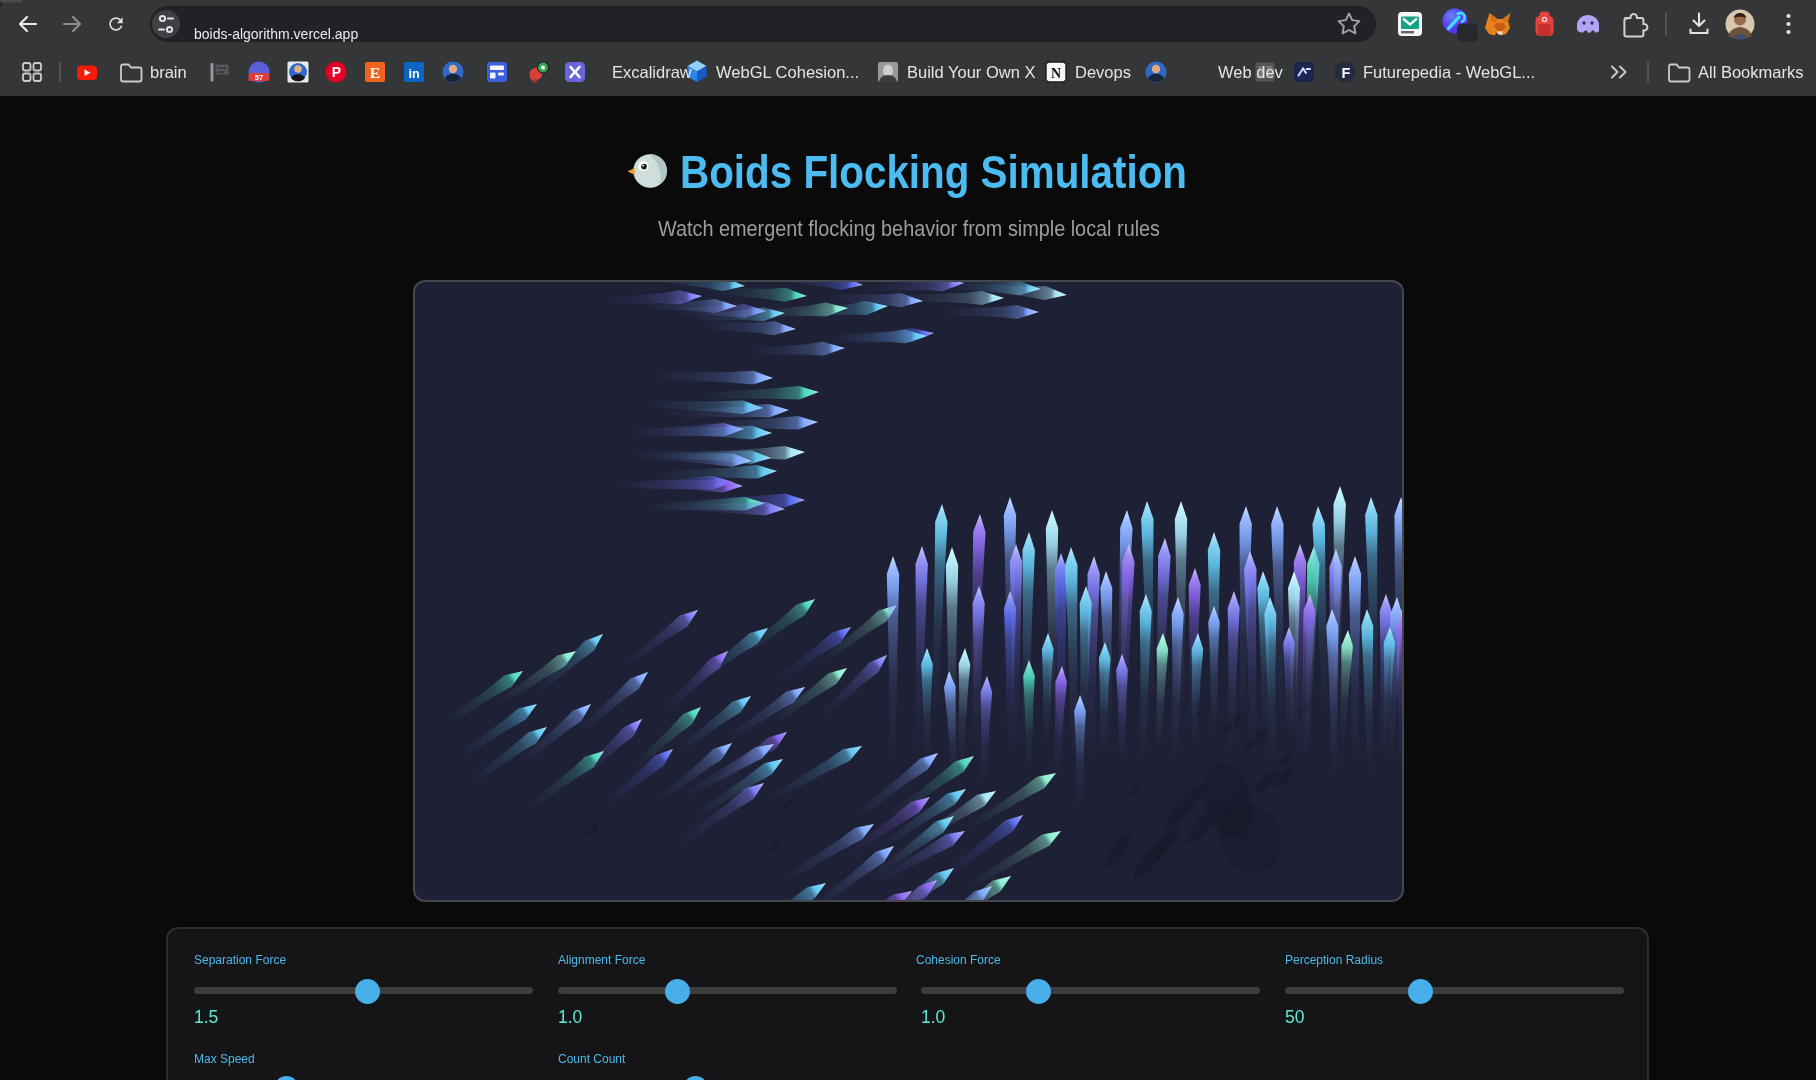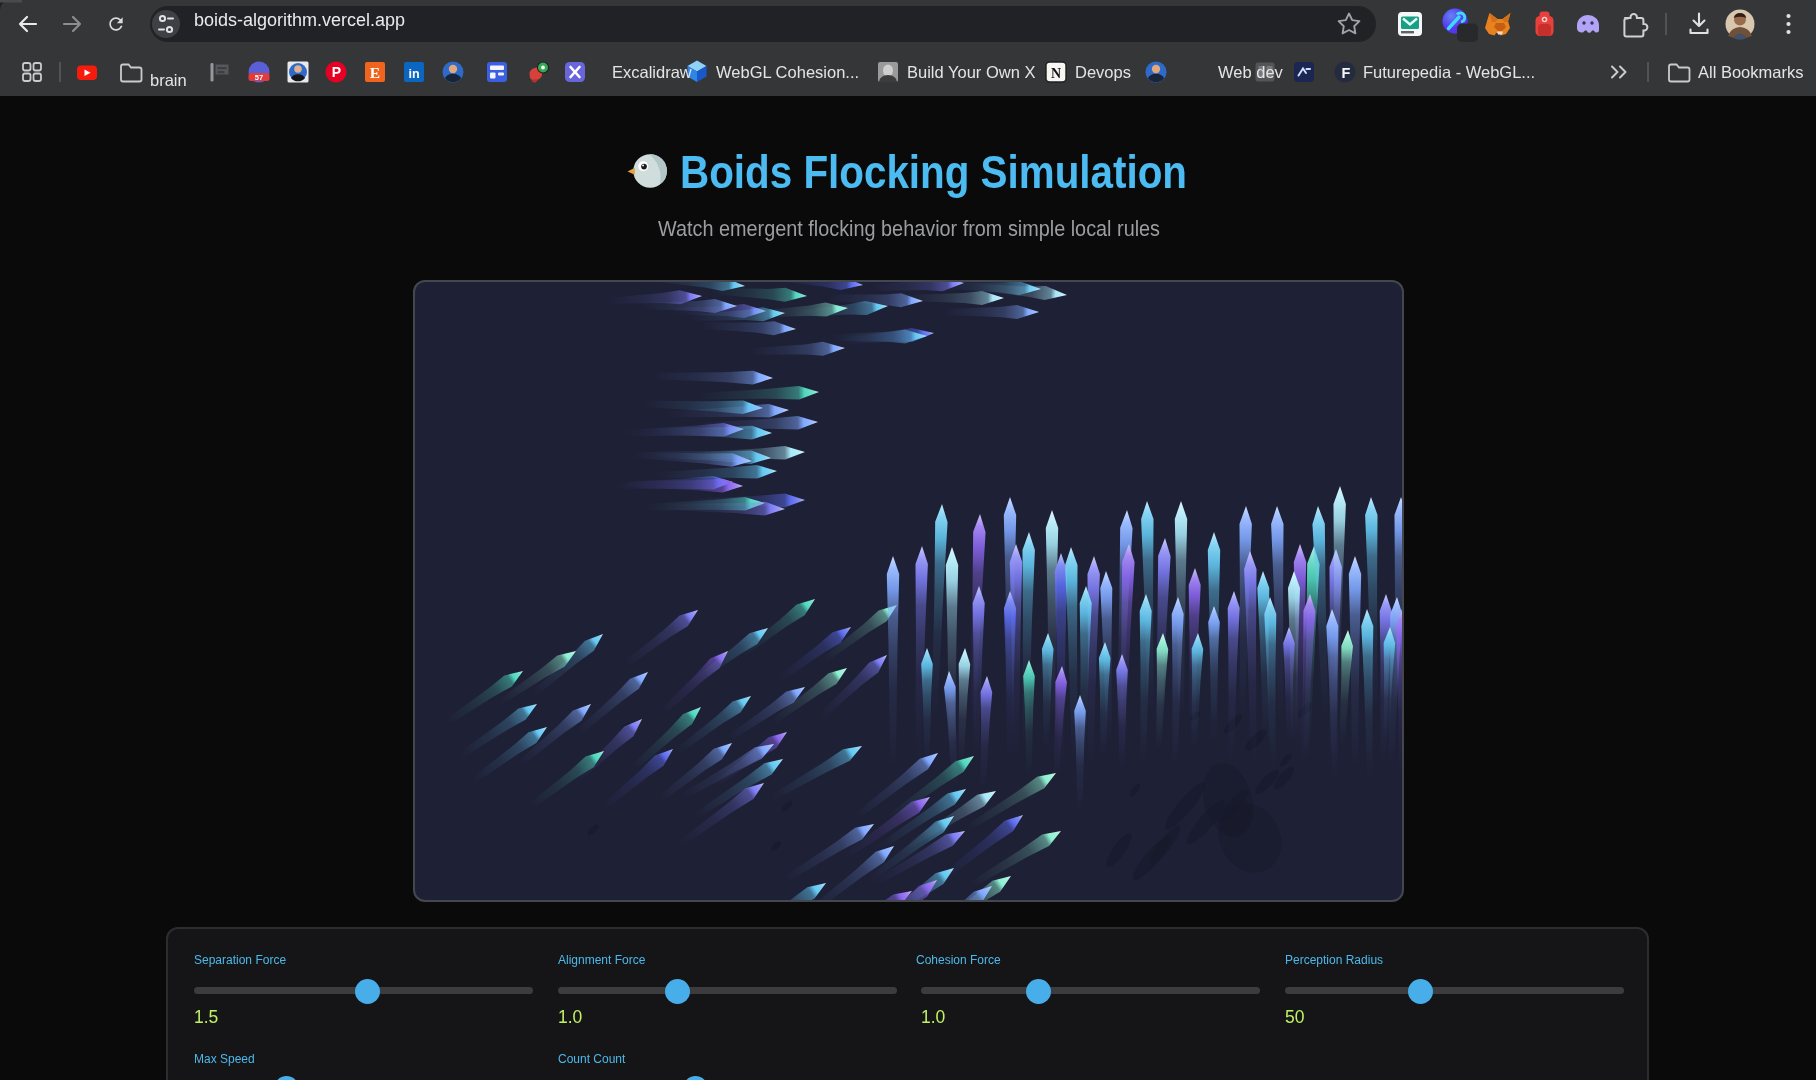--- a/index.html
+++ b/index.html
@@ -4,35 +4,35 @@
 <style>
   html,body{margin:0;padding:0;}
   body{width:1816px;height:1080px;overflow:hidden;background:#0a0a0b;
        font-family:"Liberation Sans", sans-serif;position:relative;}
   .abs{position:absolute;}
   
   #toolbar{left:0;top:0;width:1816px;height:48px;background:#353638;}
   #bookbar{left:0;top:48px;width:1816px;height:48px;background:#353638;}
   #pill{left:150px;top:6px;width:1226px;height:36px;border-radius:18px;background:#202225;}
   #sitecircle{left:152px;top:10px;width:28px;height:28px;border-radius:50%;background:#3e4044;}
-  #urltext{left:194px;top:2px;height:32px;line-height:36px;color:#e9eaed;font-size:18px;letter-spacing:0px;}
+  #urltext{left:194px;top:16px;height:32px;line-height:36px;color:#e9eaed;font-size:14px;letter-spacing:0px;}
   .bklabel{color:#e3e4e6;font-size:16.5px;line-height:48px;height:48px;}
   
   #page{left:0;top:96px;width:1816px;height:984px;background:#0a0a0b;}
   #birdsvg{position:absolute;left:627px;top:151px;}
   #titletext{position:absolute;left:680px;top:149px;color:#4bbbf1;font-size:46px;font-weight:bold;
              line-height:1;white-space:nowrap;transform:scaleX(0.8778);transform-origin:left top;}
   #subtitle{position:absolute;left:658px;top:218px;color:#9c9da0;font-size:22px;line-height:1;
             white-space:nowrap;transform:scaleX(0.9017);transform-origin:left top;}
   #canvasbox{left:413px;top:280px;width:987px;height:618px;background:#1e2036;
              border:2px solid #45474f;border-radius:12px;overflow:hidden;}
   #panel{left:166px;top:927px;width:1479px;height:250px;background:#151517;
          border:2px solid #2d2d2f;border-radius:12px;}
   .plabel{color:#4cb9ea;font-size:12px;}
-  .pvalue{color:#bef264;font-size:17.5px;}
+  .pvalue{color:#5eead4;font-size:17.5px;}
   .track{height:7px;border-radius:4px;background:#3c3c3e;}
   .thumb{width:25px;height:25px;border-radius:50%;background:#47aeea;}
 </style>
 </head>
 <body>
 <div class="abs" id="toolbar"></div>
 <div class="abs" id="bookbar"></div>
 <div class="abs" id="pill"></div>
 <div class="abs" id="sitecircle"></div>
 <div class="abs" id="urltext">boids-algorithm.vercel.app</div>
@@ -209,21 +209,21 @@
   <text x="1346" y="29.5" font-size="14.5" font-weight="bold" fill="#f5f6f8" text-anchor="middle" font-family="Liberation Sans">F</text>
 
   <g stroke="#c9cbce" stroke-width="2" fill="none" stroke-linecap="round" stroke-linejoin="round">
     <path d="M1612,18.5 l5.5,5.5 -5.5,5.5"></path>
     <path d="M1620,18.5 l5.5,5.5 -5.5,5.5"></path>
   </g>
   <line x1="1648" y1="14" x2="1648" y2="34" stroke="#5a5b5e" stroke-width="1.6"></line>
 
   <path d="M1669,31.5 v-13 a2,2 0 0 1 2,-2 h5.5 l2.5,3 h8.5 a2,2 0 0 1 2,2 v10 a2,2 0 0 1 -2,2 h-16.5 a2,2 0 0 1 -2,-2 z" fill="none" stroke="#c9cbce" stroke-width="1.8"></path>
 </svg>
-<div class="abs bklabel" style="left:150px;top:56px">brain</div>
+<div class="abs bklabel" style="left:150px;top:48px">brain</div>
 <div class="abs bklabel" style="left:612px;top:48px">Excalidraw</div>
 <div class="abs bklabel" style="left:716px;top:48px">WebGL Cohesion...</div>
 <div class="abs bklabel" style="left:907px;top:48px">Build Your Own X</div>
 <div class="abs bklabel" style="left:1075px;top:48px">Devops</div>
 <div class="abs bklabel" style="left:1218px;top:48px">Web dev</div>
 <div class="abs bklabel" style="left:1363px;top:48px">Futurepedia - WebGL...</div>
 <div class="abs bklabel" style="left:1698px;top:48px">All Bookmarks</div>
 <div class="abs" id="page"></div>
 <svg id="birdsvg" width="42" height="42" viewBox="0 0 40 40">
   <circle cx="22" cy="19" r="16" fill="#cfdedd"></circle>

